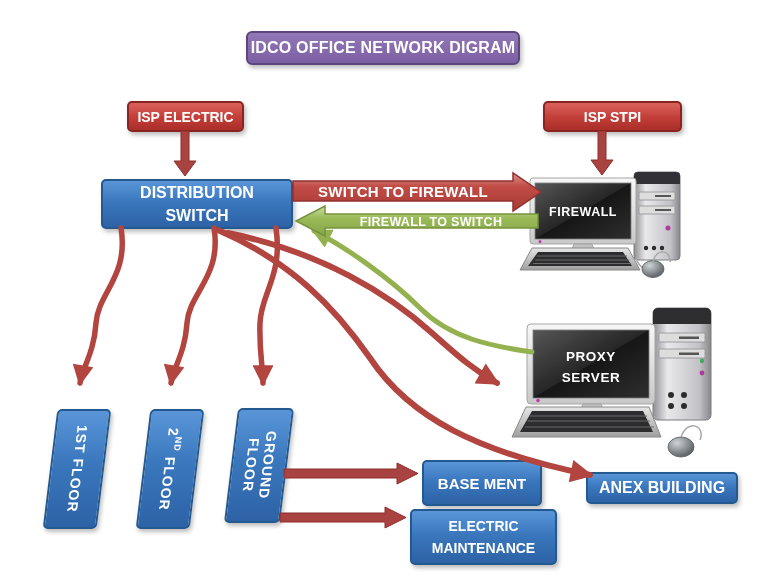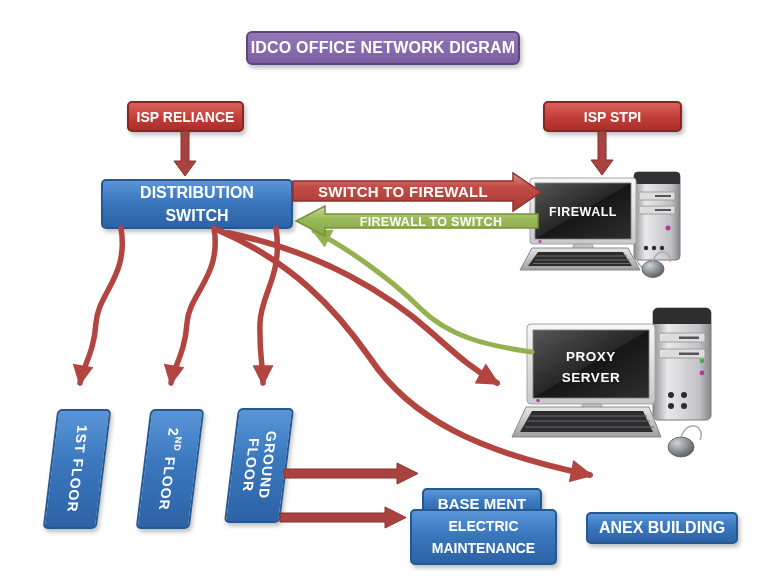--- a/index.html
+++ b/index.html
@@ -26,35 +26,35 @@
   }
   .title{left:246px;top:31px;width:274px;height:34px;font-size:16px;letter-spacing:.2px;}
   .isp-reliance{left:127px;top:101px;width:117px;height:31px;font-size:14px;}
   .isp-stpi{left:543px;top:101px;width:139px;height:31px;font-size:14px;}
   .switch{left:101px;top:179px;width:192px;height:50px;font-size:16px;line-height:1.45;padding:0 14px;}
   .floor{width:54px;font-size:14px;transform:skewX(-7deg);}
   .floor1{left:50px;top:409px;height:120px;}
   .floor2{left:143px;top:409px;height:120px;}
   .floorg{left:231px;top:408px;width:56px;height:115px;}
   .vtext{writing-mode:vertical-rl;letter-spacing:1px;white-space:pre-line;line-height:1.2;}
-  .basement{left:422px;top:488px;width:120px;height:31px;font-size:15px;}
-  .anex{left:586px;top:472px;width:152px;height:32px;font-size:16px;margin-top:40px;}
+  .basement{left:422px;top:460px;width:120px;height:46px;font-size:15px;}
+  .anex{left:586px;top:472px;width:152px;height:32px;font-size:16px;}
   .electric{left:410px;top:509px;width:147px;height:56px;font-size:14px;line-height:1.6;padding:0 10px;}
   sup{font-size:9px;}
   svg.overlay{position:absolute;left:0;top:0;z-index:3;pointer-events:none;}
   svg text{font-family:"Liberation Sans",sans-serif;font-weight:bold;fill:#fff;}
 </style>
 </head>
 <body>
 
 <div class="canvas">
 
   <div class="box purple title">IDCO OFFICE NETWORK DIGRAM</div>
 
-  <div class="box red isp-reliance">ISP RELIANCE</div>
+  <div class="box red isp-reliance">ISP ELECTRIC</div>
   <div class="box red isp-stpi">ISP STPI</div>
 
   <div class="box blue switch">DISTRIBUTION SWITCH</div>
 
   <div class="box blue floor floor1">
     <span class="vtext">1ST FLOOR</span>
   </div>
   <div class="box blue floor floor2">
     <span class="vtext"><span>2</span><sup>ND</sup><span> FLOOR</span></span>
   </div>

